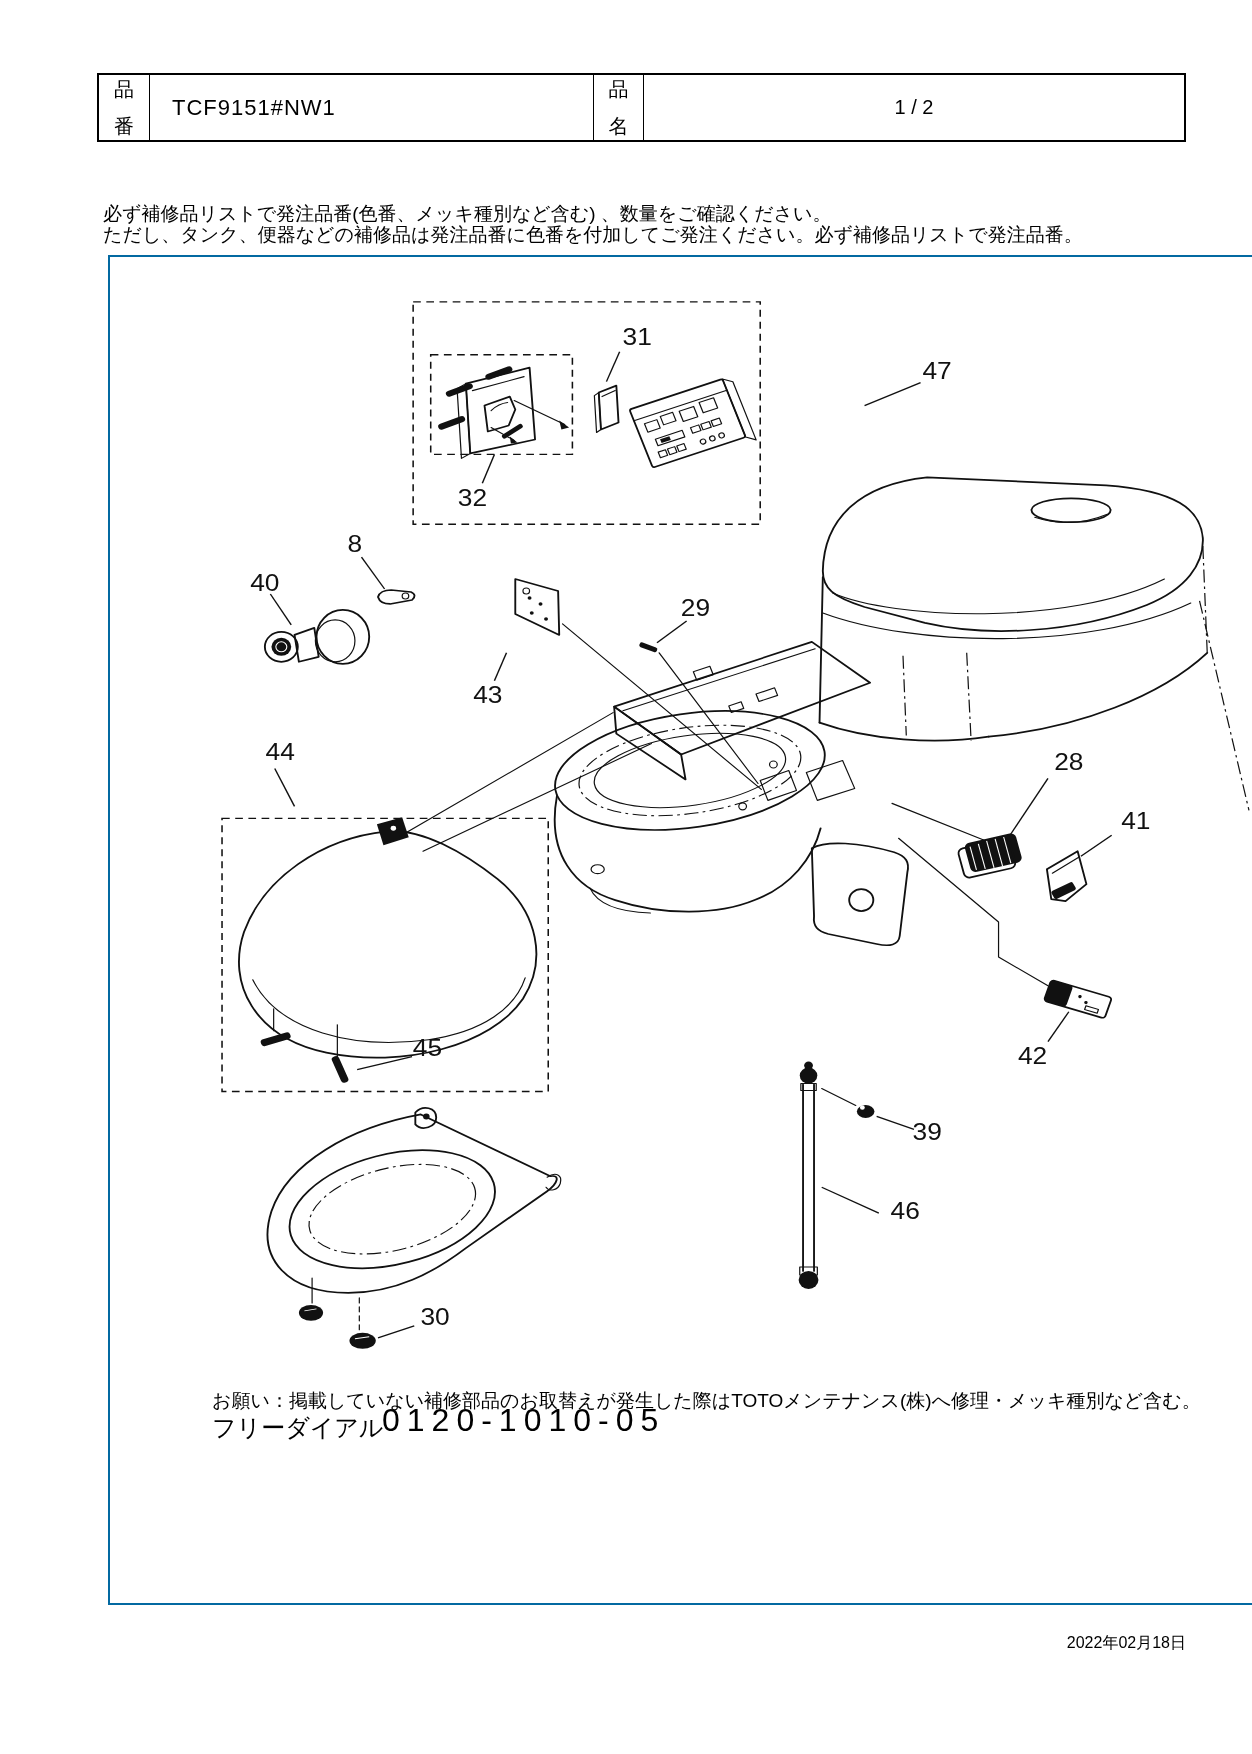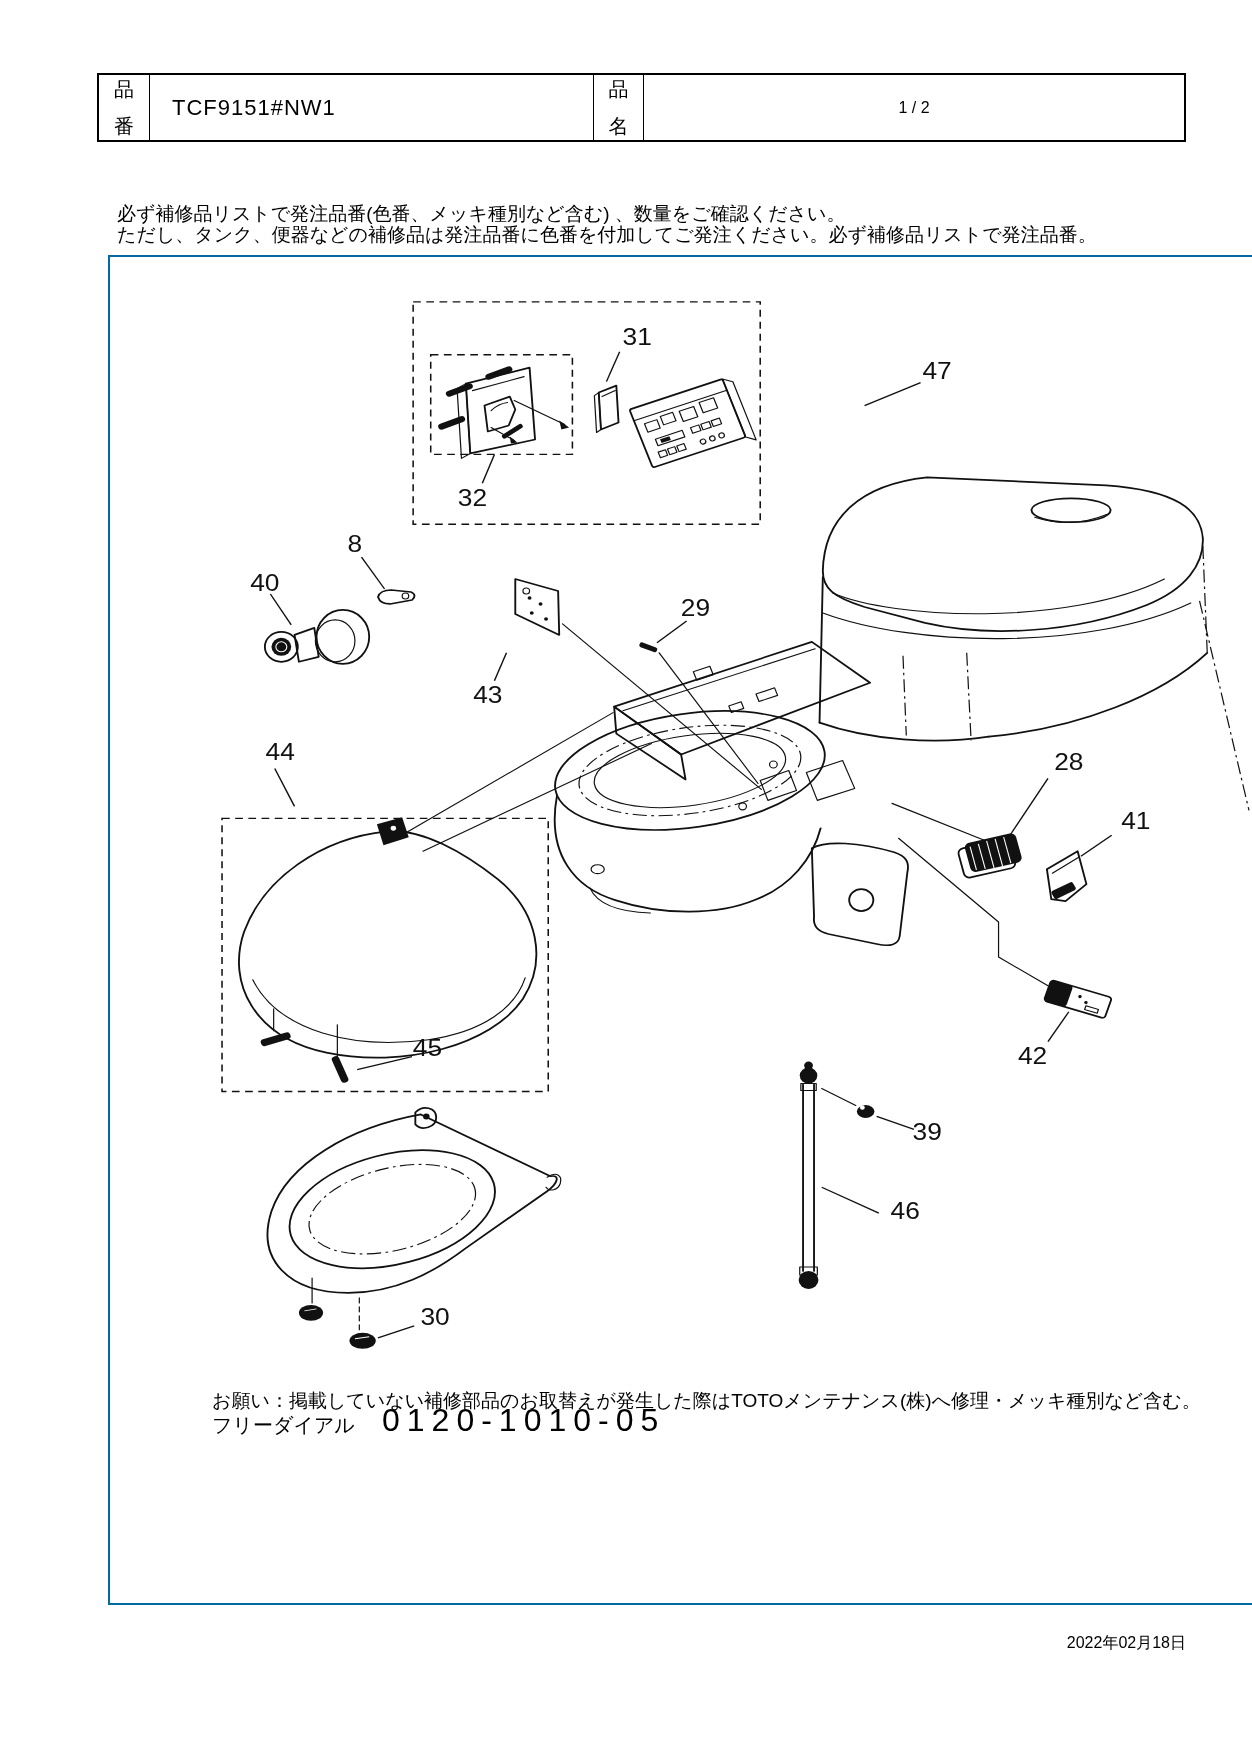--- a/index.html
+++ b/index.html
@@ -4,29 +4,29 @@
 <style>
   html,body{margin:0;padding:0;background:#fff}
   body{width:1252px;height:1754px;position:relative;font-family:"Liberation Sans",sans-serif;color:#000;overflow:hidden}
   
   .htable{position:absolute;left:97px;top:73px;width:1089px;height:69px;border:2px solid #000;display:flex;box-sizing:border-box}
   .hcell{box-sizing:border-box;height:100%}
   .hcell + .hcell{border-left:1.5px solid #000}
   .hlabel{width:50px;display:flex;flex-direction:column;justify-content:space-between;align-items:center;padding:4px 0;font-size:20px;line-height:20px}
   .hpartno{width:444px;display:flex;align-items:center;padding:0 0 0 22px;font-size:22px;letter-spacing:1px}
   .hname{width:422px;padding:11px 0 0 22px;font-size:20px}
-  .hpage{flex:1;display:flex;align-items:center;justify-content:center;font-size:16px}
-  
-  .notice{position:absolute;left:117px;top:203px;font-size:19px;line-height:21px;white-space:nowrap}
+  .hpage{flex:1;display:flex;align-items:center;justify-content:center;font-size:20px}
+  
+  .notice{position:absolute;left:103px;top:203px;font-size:19px;line-height:21px;white-space:nowrap}
   
   .dbox{position:absolute;left:108px;top:255px;width:1188px;height:1350px;border:2px solid #0369a1;box-sizing:border-box}
   .dbox svg{display:block;width:100%;height:100%}
   
   .req{position:absolute;left:212px;top:1388px;font-size:19px;white-space:nowrap}
-  .phlabel{position:absolute;left:212px;top:1412px;font-size:20px}
+  .phlabel{position:absolute;left:212px;top:1412px;font-size:24px}
   .phnum{position:absolute;left:382px;top:1402px;font-size:32px;letter-spacing:7px}
   .date{position:absolute;right:66px;top:1633px;font-size:16px}
   
   .s{fill:none;stroke:#111;stroke-width:1.7;stroke-linecap:round;stroke-linejoin:round}
   .t{fill:none;stroke:#111;stroke-width:1.1;stroke-linecap:round;stroke-linejoin:round}
   .dash{fill:none;stroke:#111;stroke-width:1.4;stroke-dasharray:7 5}
   .dd{fill:none;stroke:#111;stroke-width:1.1;stroke-dasharray:13 4 2.5 4}
   .fill{fill:#111;stroke:none}
   .wln{stroke:#fff;stroke-width:1;fill:none}
   .leader{stroke:#111;stroke-width:1.3;fill:none}

